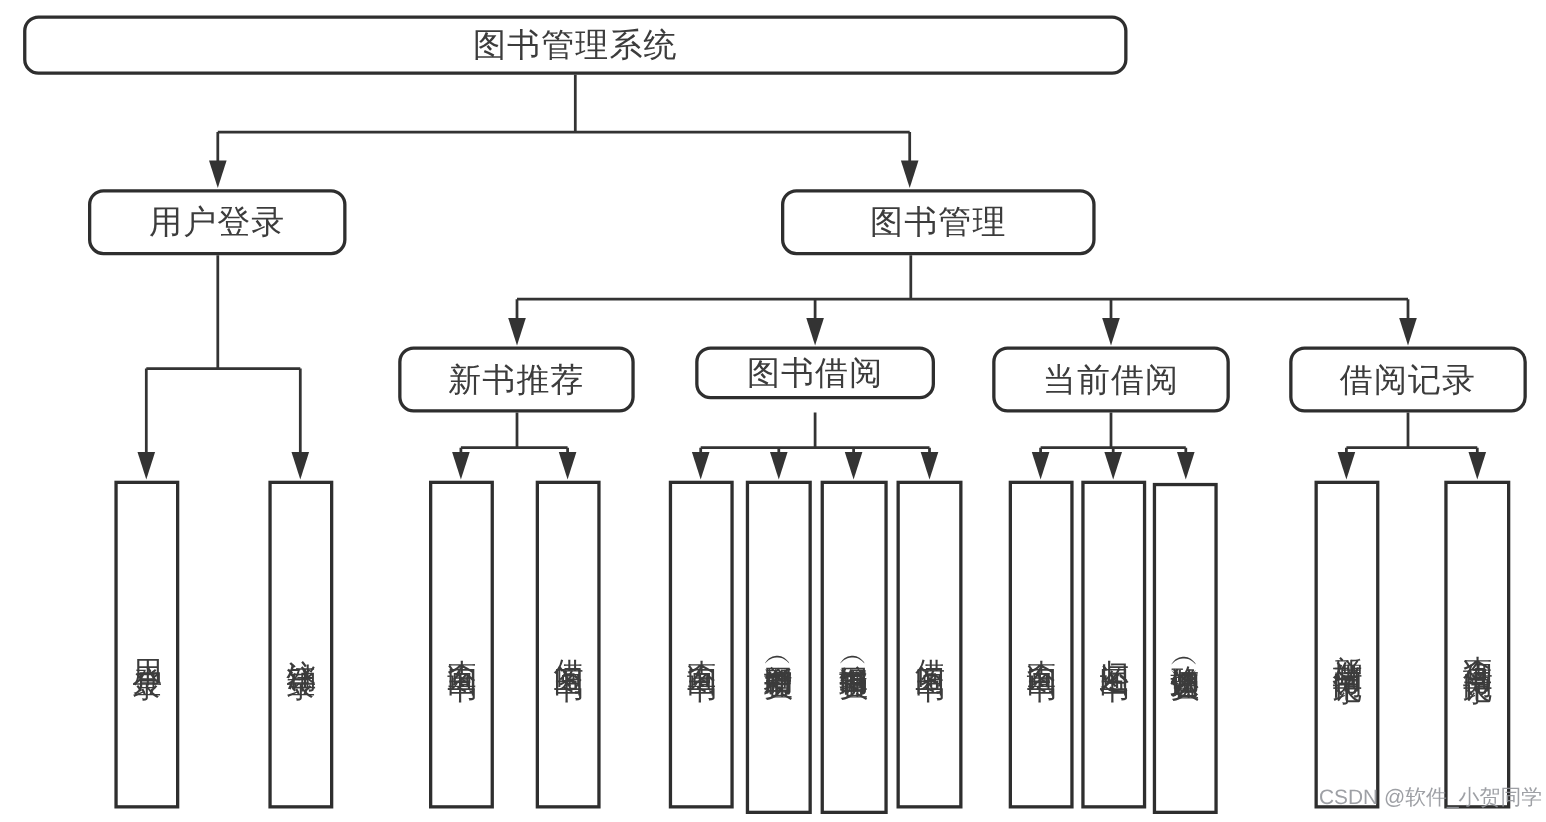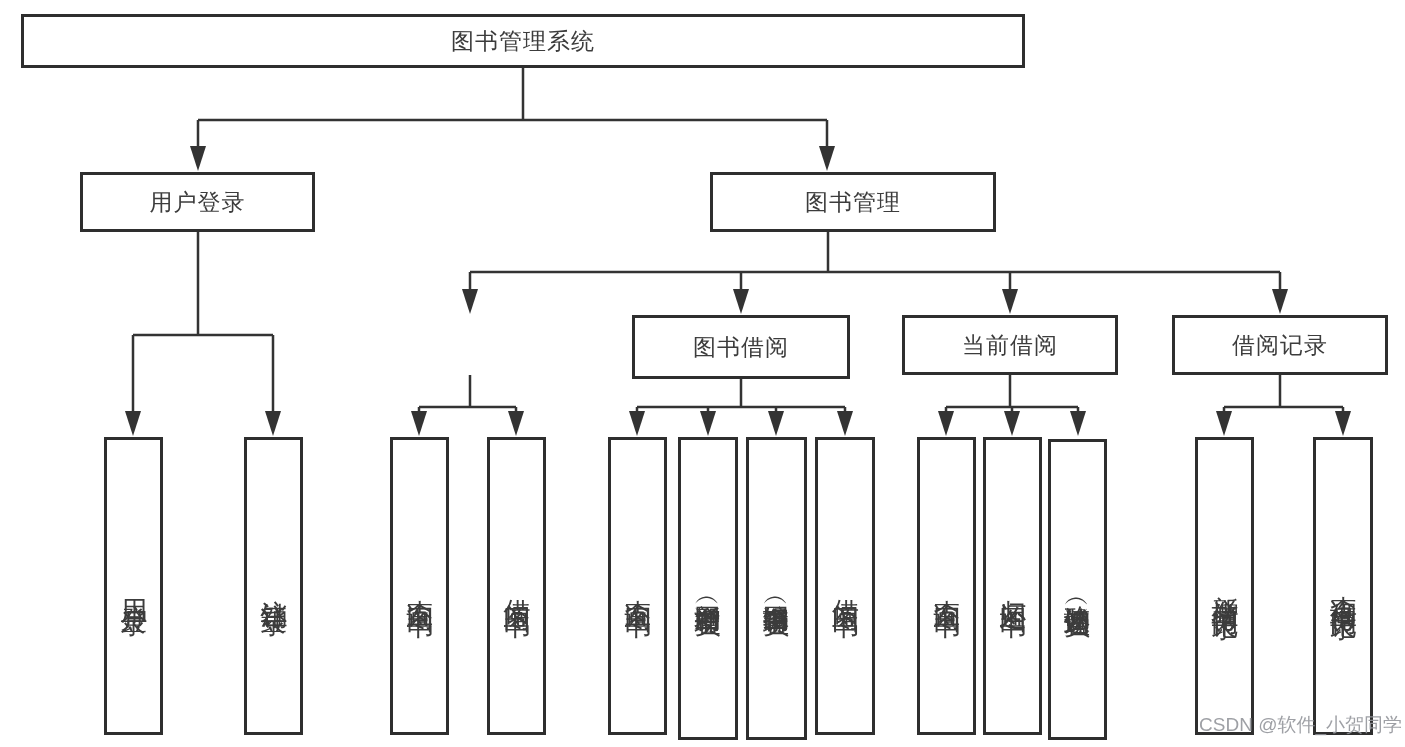--- a/index.html
+++ b/index.html
@@ -22,22 +22,23 @@
     position: absolute;
     background: #ffffff;
     border: 3px solid #2e2e2e;
     color: #3c3c3c;
     display: flex;
     align-items: center;
     justify-content: center;
     z-index: 2;
   }
   .h-box {
-    font-size: 23px;
+    font-size: 30px;
     letter-spacing: 1px;
+    border-radius: 14px;
   }
   .v-box {
     writing-mode: vertical-rl;
     text-orientation: mixed;
     font-size: 27px;
     letter-spacing: 4px;
     line-height: 1;
   }
   .v-box.dense {
     letter-spacing: 1px;
@@ -111,21 +112,24 @@
     <span>图书管理系统</span>
   </div>
 
   <div class="box h-box" style="left:80px; top:172px; width:235px; height:60px;">
     <span>用户登录</span>
   </div>
   <div class="box h-box" style="left:710px; top:172px; width:286px; height:60px;">
     <span>图书管理</span>
   </div>
 
-  <div class="box h-box" style="left:632px; top:315px; width:218px; height:64px;">
+  <div class="box h-box" style="left:362px; top:315px; width:215px; height:60px;">
+    <span>新书推荐</span>
+  </div>
+  <div class="box h-box" style="left:632px; top:315px; width:218px; height:48px;">
     <span>图书借阅</span>
   </div>
   <div class="box h-box" style="left:902px; top:315px; width:216px; height:60px;">
     <span>当前借阅</span>
   </div>
   <div class="box h-box" style="left:1172px; top:315px; width:216px; height:60px;">
     <span>借阅记录</span>
   </div>
 
   <div class="box v-box" style="left:104px; top:437px; width:59px; height:298px;">

